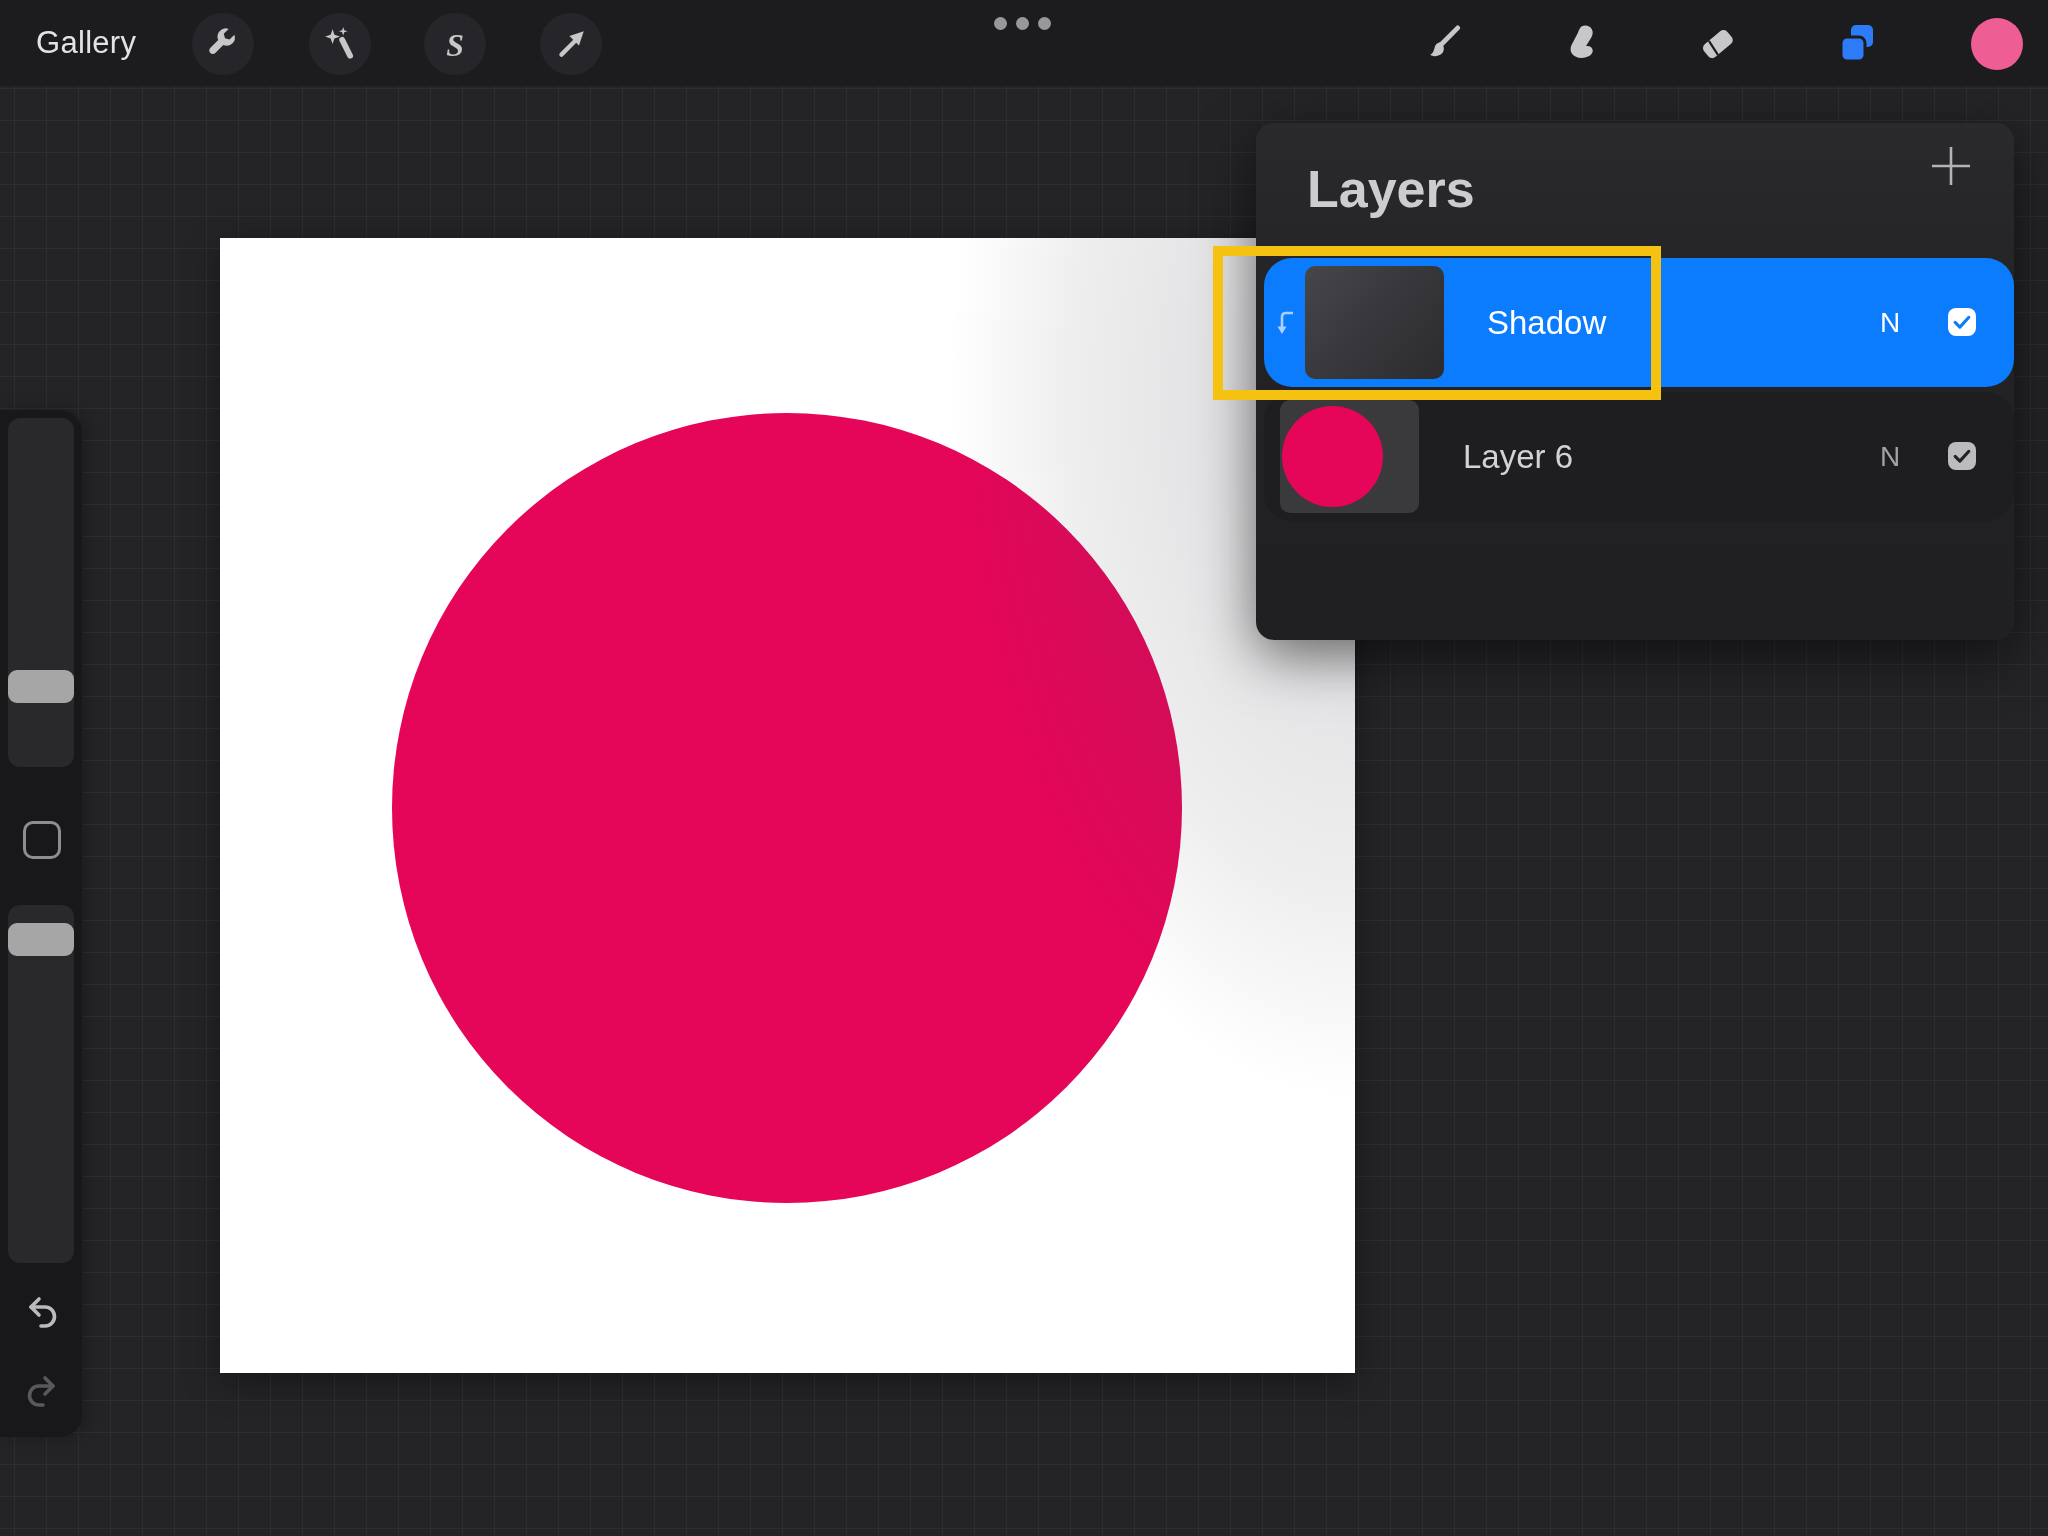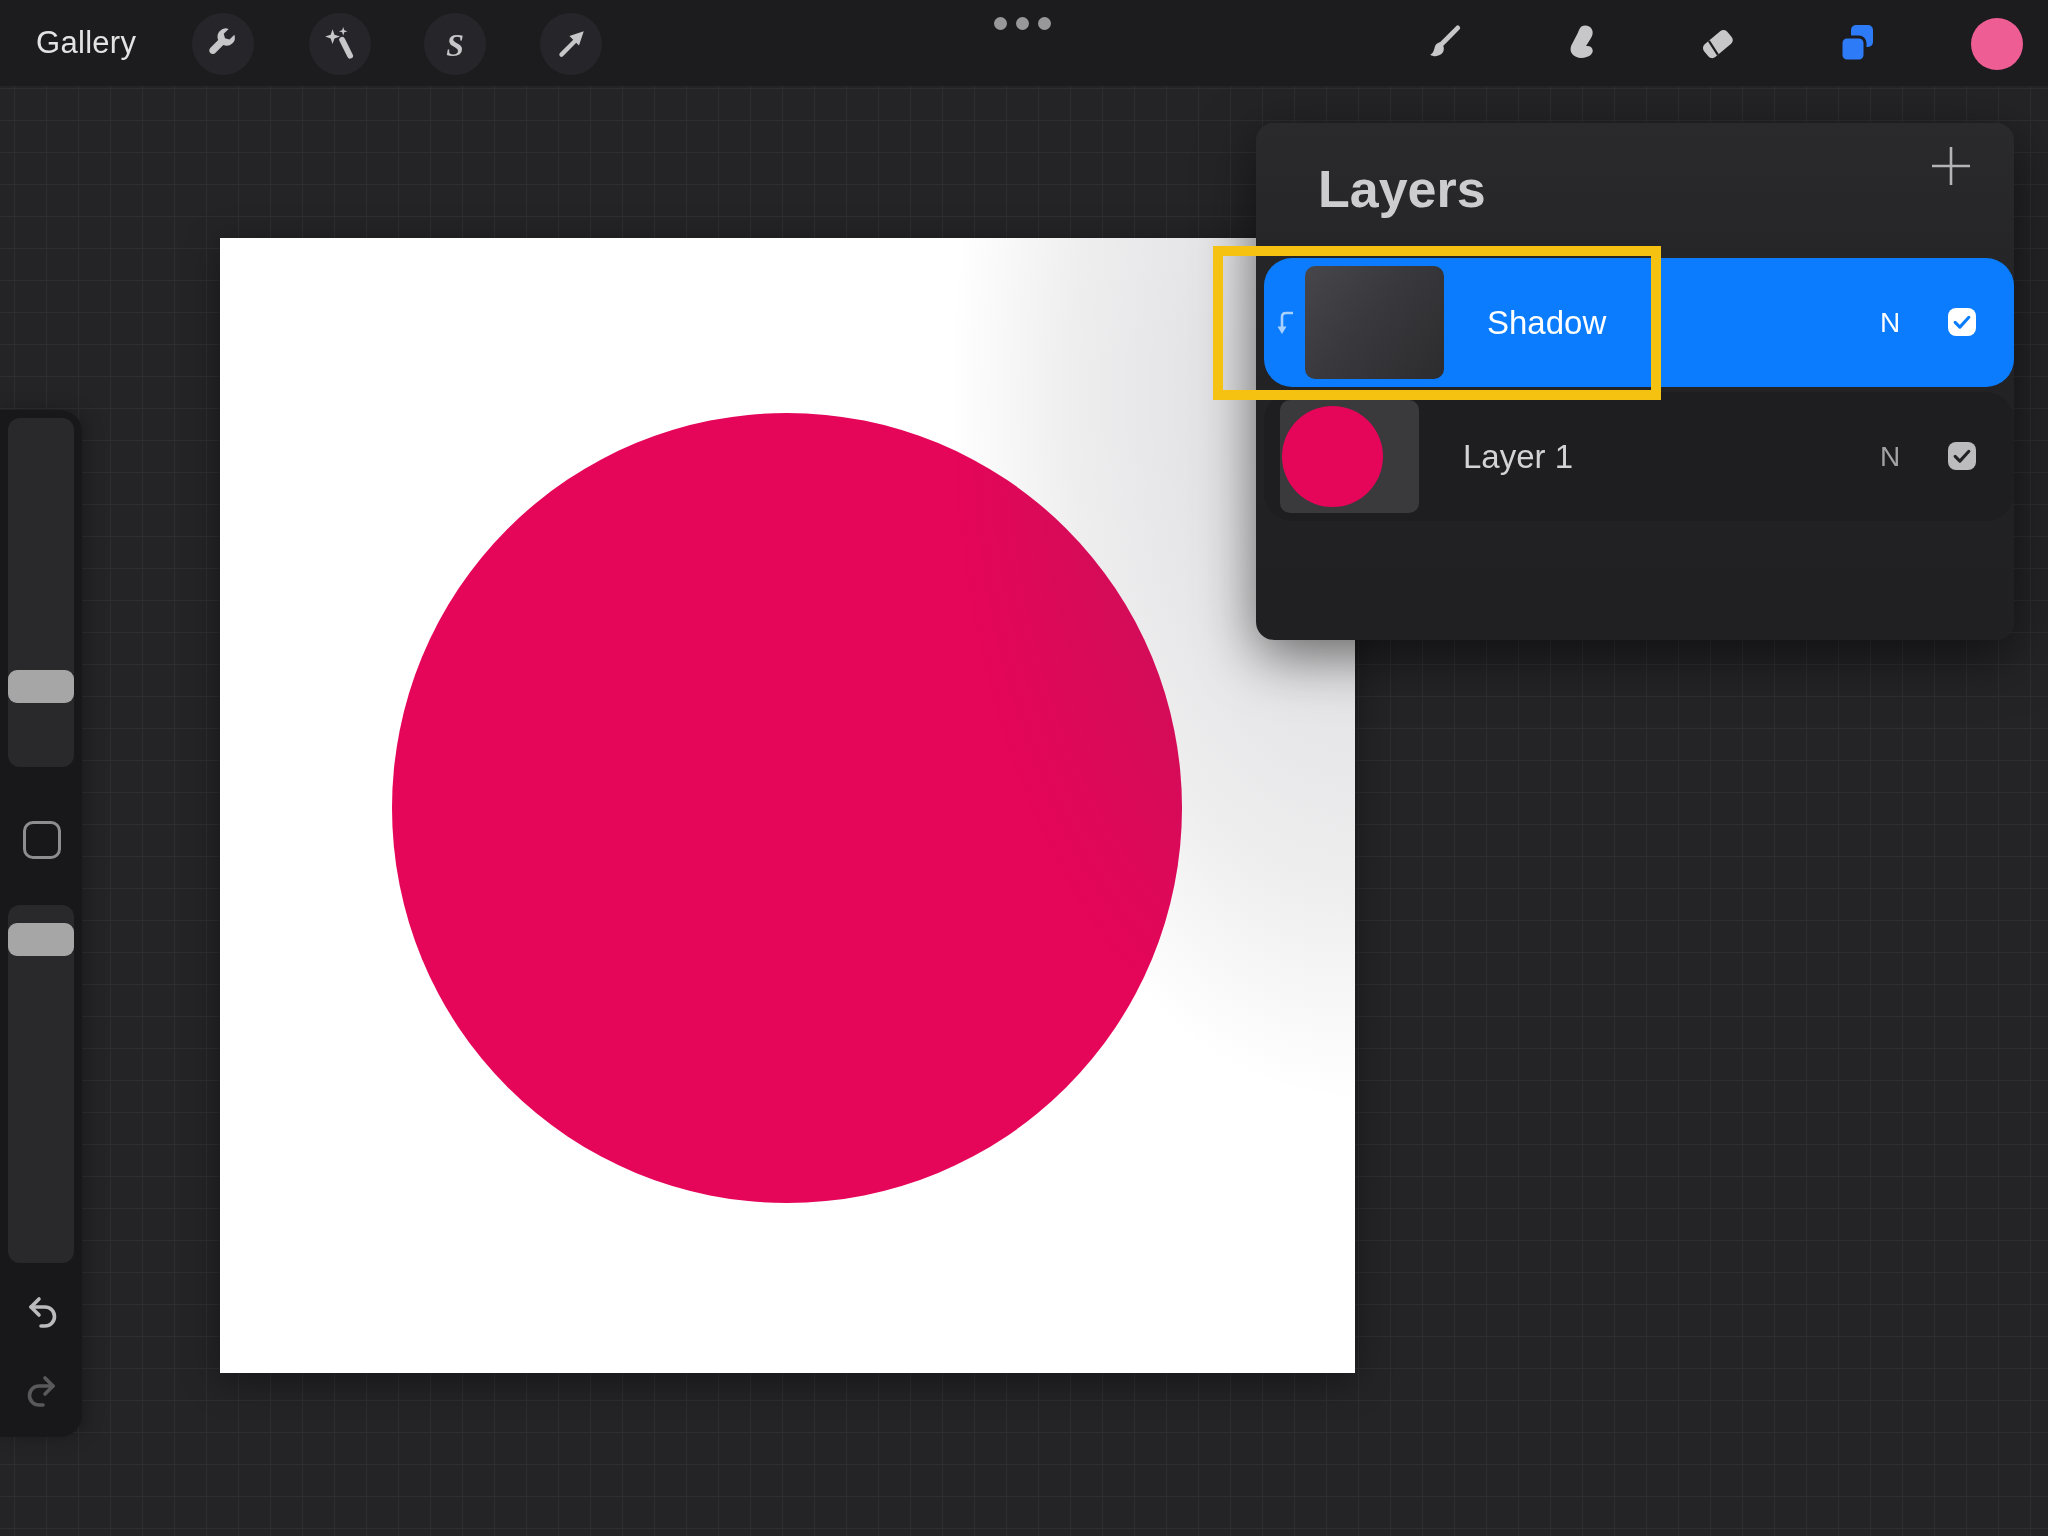--- a/index.html
+++ b/index.html
@@ -41,21 +41,21 @@
   #size-handle{top:252px;}
   #opacity-handle{top:18px;}
   #modify-button{left:23px;top:411px;width:38px;height:38px;border:3px solid #8e8e90;border-radius:10px;background:transparent;box-sizing:border-box;}
   .side-icon{position:absolute;left:22px;width:40px;height:40px;display:flex;align-items:center;justify-content:center;}
   #undo-button{top:883px;}
   #redo-button{top:962px;}
   
   #layers-panel{left:1256px;top:123px;width:758px;height:517px;border-radius:18px;
     background:linear-gradient(180deg,#2a2a2d 0%,#232326 40%,#202023 100%);
     box-shadow:0 16px 55px rgba(0,0,0,.55);z-index:10;}
-  #panel-title{position:absolute;left:62px;top:36px;font-size:52px;font-weight:700;color:#cdcdcf;}
+  #panel-title{position:absolute;left:51px;top:36px;font-size:52px;font-weight:700;color:#cdcdcf;}
   #add-layer-button{position:absolute;left:673px;top:21px;width:44px;height:44px;
     display:flex;align-items:center;justify-content:center;}
   .layer-row{position:absolute;left:8px;width:750px;border-radius:28px;background:#1e1e21;}
   #row-shadow{top:135px;height:129px;background:#0a7cfd;}
   #row-layer1{top:269px;height:129px;}
   #row-background{top:409px;height:104px;}
   .thumb{position:absolute;border-radius:10px;}
   #thumb-shadow{left:41px;top:8px;width:139px;height:113px;
     background:linear-gradient(130deg,#47474b 0%,#39393d 45%,#2c2c2f 100%);}
   #thumb-layer1{left:16px;top:8px;width:139px;height:113px;background:#3a3a3d;overflow:hidden;}
@@ -199,21 +199,21 @@
       <svg width="24" height="24" viewBox="0 0 28 28">
         <polyline points="6,14.5 11.5,20 22,8.5" fill="none" stroke="#0a7cfd" stroke-width="3.6" stroke-linecap="round" stroke-linejoin="round"></polyline>
       </svg>
     </div>
   </div>
 
   <div id="row-layer1" class="layer-row">
     <div id="thumb-layer1" class="thumb">
       <div id="thumb-layer1-circle"></div>
     </div>
-    <div class="row-label lbl-indent-b">Layer 1</div>
+    <div class="row-label lbl-indent-b">Layer 6</div>
     <div class="blend-badge">N</div>
     <div class="checkbox" style="top:50px">
       <svg width="24" height="24" viewBox="0 0 28 28">
         <polyline points="6,14.5 11.5,20 22,8.5" fill="none" stroke="#222224" stroke-width="3.6" stroke-linecap="round" stroke-linejoin="round"></polyline>
       </svg>
     </div>
   </div>
 
 </div>
 

